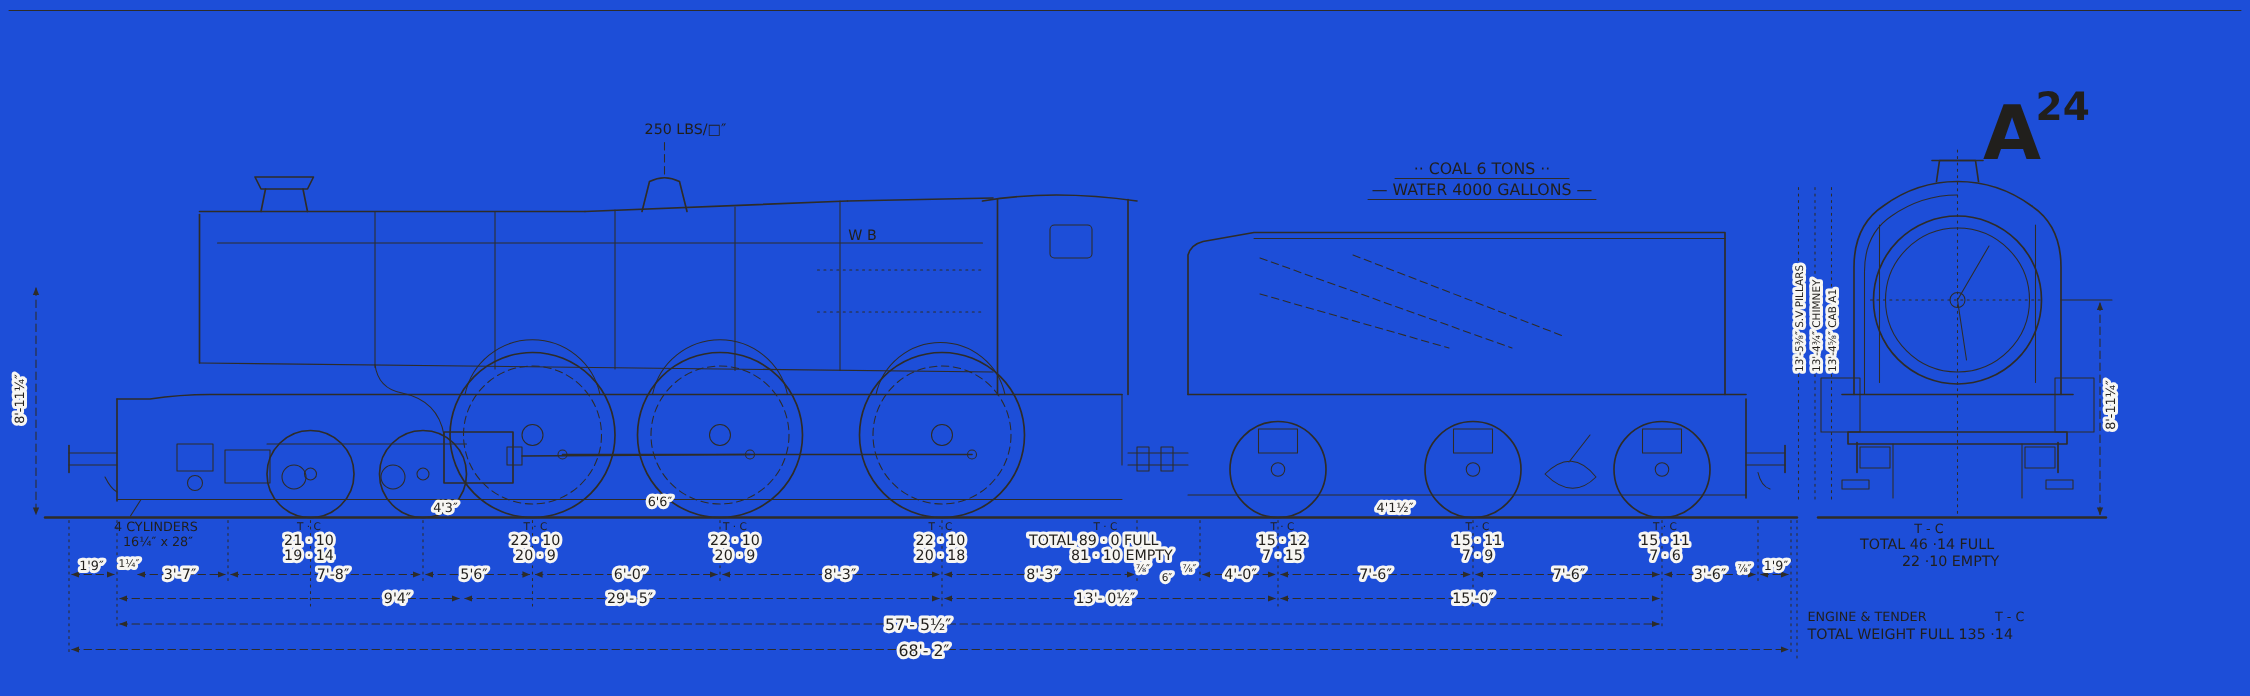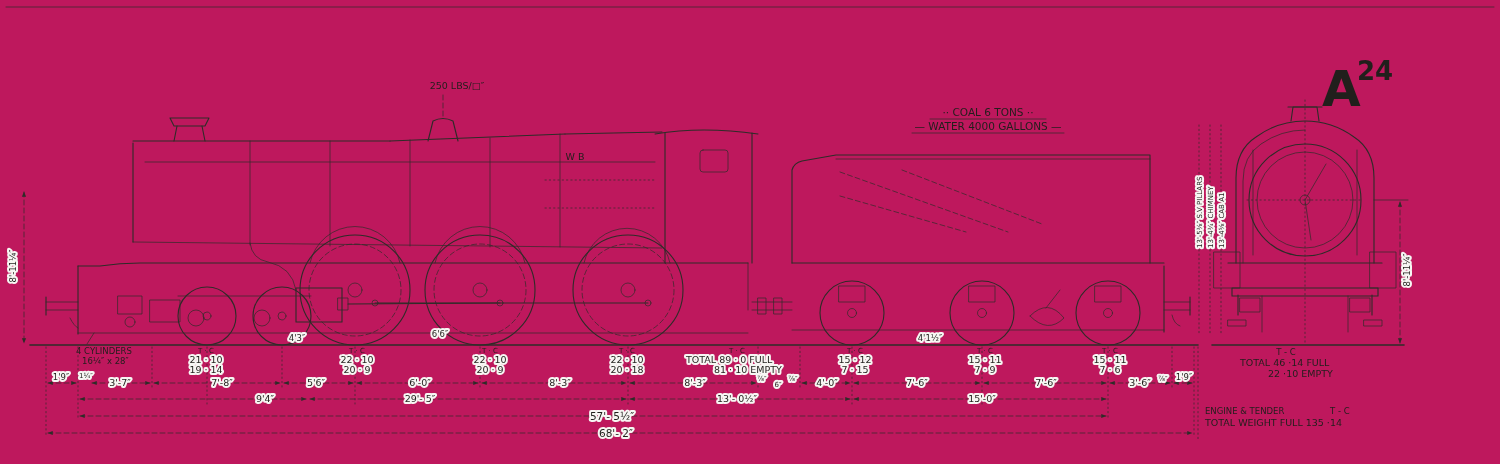--- a/index.html
+++ b/index.html
@@ -1,16 +1,16 @@
 <!DOCTYPE html>
 <html><head>
 <meta charset="utf-8">
 <style>
   html,body{margin:0;padding:0;background:#f7f6f3;}
-  .stage{position:relative;width:1500px;height:464px;background:#be185d;overflow:hidden;}
+  .stage{position:relative;width:1500px;height:464px;background:#1d4ed8;overflow:hidden;}
   svg{display:block;}
   .ln{stroke:#2e2c28;stroke-width:1.1;fill:none;stroke-linecap:round;stroke-linejoin:round;}
   .th{stroke-width:0.7;}
   .hv{stroke-width:1.6;}
   .dash{stroke-dasharray:5 3;}
   .dot{stroke-dasharray:1.3 3;}
   text{font-family:"DejaVu Sans",sans-serif;fill:#211f1c;}
   .t7{font-size:7px;}
   .t8{font-size:8.5px;}
   .t9{font-size:9.5px;}

